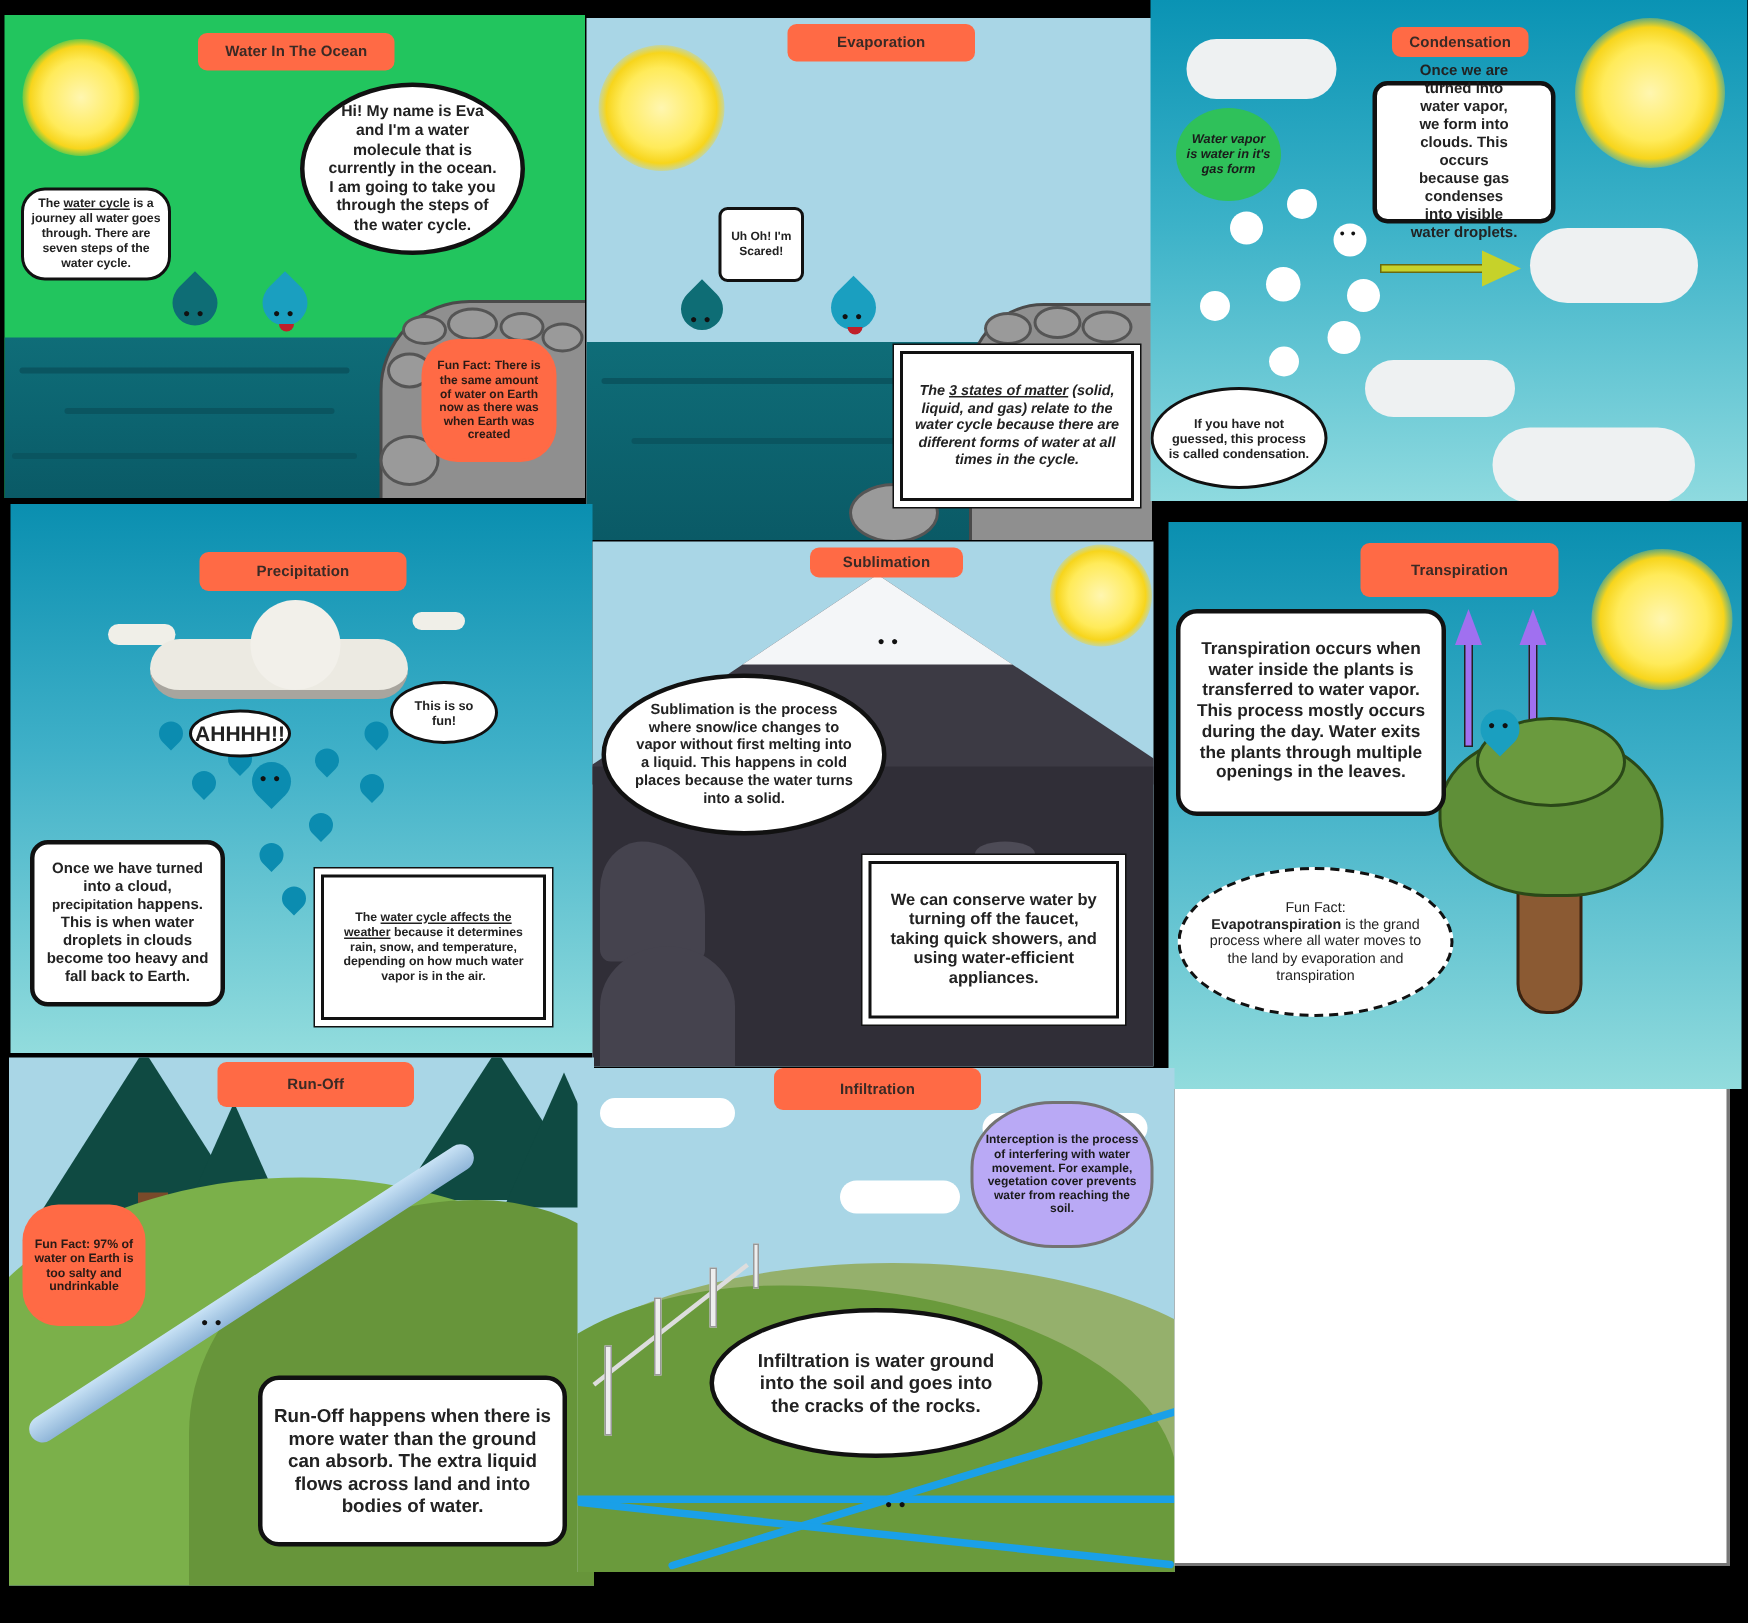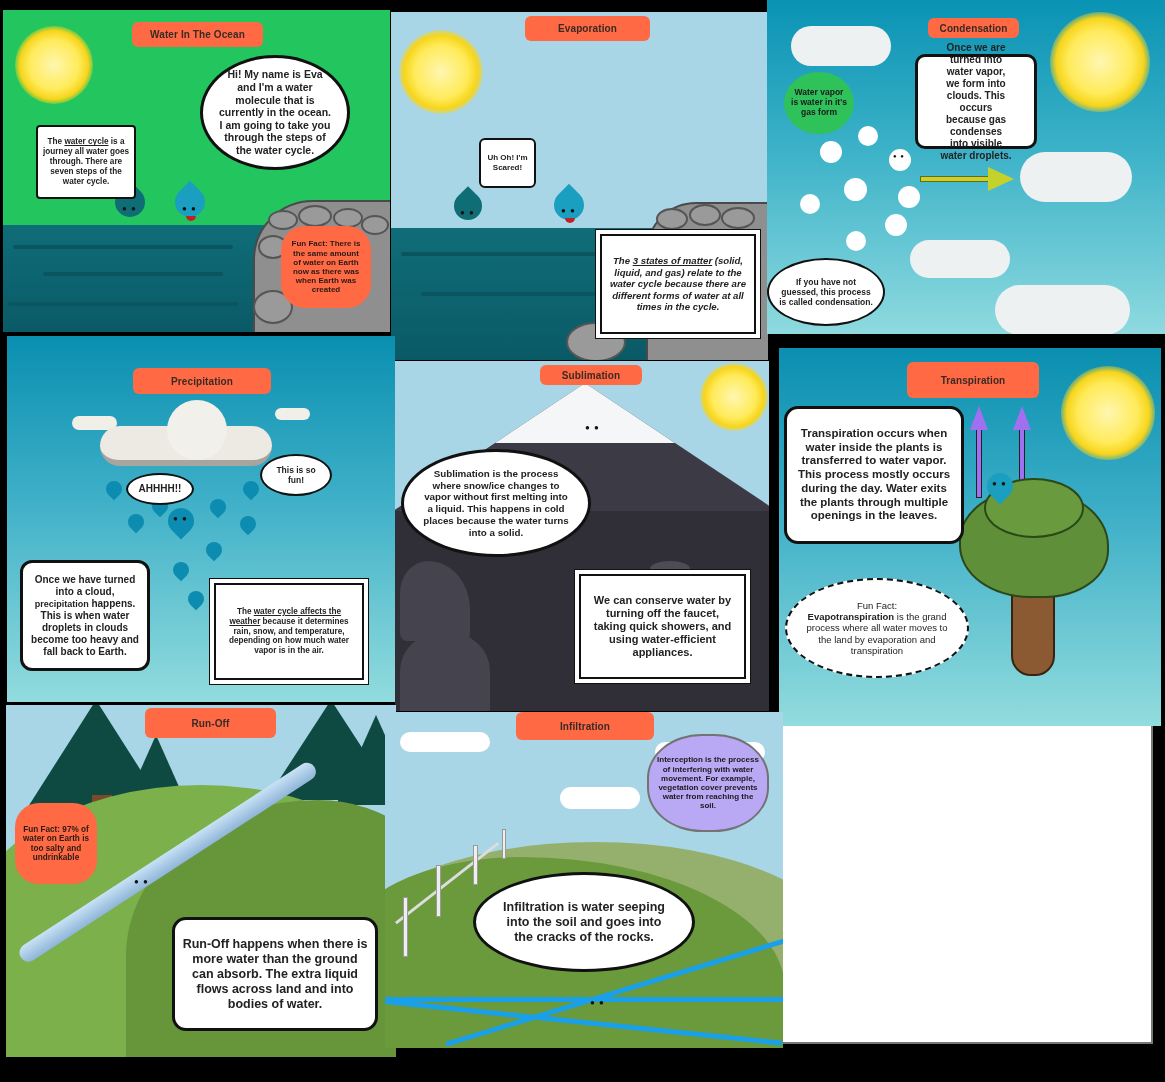--- a/index.html
+++ b/index.html
@@ -72,21 +72,21 @@
 
   <div class="drop" style="left:112px;top:177px;width:30px;height:30px;background:#0e6d75;"></div>
   <div class="face-eyes" style="left:119px;top:194px;">● ●</div>
   <div class="drop" style="left:172px;top:177px;width:30px;height:30px;background:#1a9fc0;"></div>
   <div class="face-eyes" style="left:179px;top:194px;">● ●</div>
   <div style="position:absolute;left:183px;top:206px;width:10px;height:5px;background:#c0202a;border-radius:0 0 6px 6px;"></div>
 
   <div class="bubble oval" style="left:197px;top:45px;width:150px;height:115px;font-size:10.5px;padding:10px 14px;">
     <span>Hi! My name is Eva and I'm a water molecule that is currently in the ocean. I am going to take you through the steps of the water cycle.</span>
   </div>
-  <div class="bubble rbox" style="left:11px;top:115px;width:100px;height:74px;font-size:8.2px;padding:4px;border-width:2px;border-radius:4px;margin-left:22px;">
+  <div class="bubble rbox" style="left:11px;top:115px;width:100px;height:62px;font-size:8.2px;padding:4px;border-width:2px;border-radius:16px;">
     <span><span>The </span><span class="u">water cycle</span><span> is a journey all water goes through. There are seven steps of the water cycle.</span></span>
   </div>
   <div class="burst" style="left:280px;top:218px;width:86px;height:78px;font-size:8px;padding:6px;">
     <span>Fun Fact: There is the same amount of water on Earth now as there was when Earth was created</span>
   </div>
 </div>
 
 <div class="panel" style="left:391px;top:12px;width:377px;height:348px;background:#a9d6e6;">
   <div class="sun" style="left:8px;top:18px;width:84px;height:84px;"></div>
   <div class="pill" style="left:134px;top:4px;width:125px;height:25px;">
@@ -117,21 +117,21 @@
 
 <div class="panel" style="left:767px;top:0px;width:398px;height:334px;background:linear-gradient(180deg,#0a93b4 0%,#3cb2c8 45%,#8edadf 100%);">
   <div class="sun" style="left:283px;top:12px;width:100px;height:100px;"></div>
   <div class="pill" style="left:161px;top:18px;width:91px;height:20px;">
     <span>Condensation</span>
   </div>
   <div class="cloud" style="left:24px;top:26px;width:100px;height:40px;"></div>
   <div class="cloud" style="left:253px;top:152px;width:112px;height:50px;"></div>
   <div class="cloud" style="left:143px;top:240px;width:100px;height:38px;"></div>
   <div class="cloud" style="left:228px;top:285px;width:135px;height:50px;"></div>
-  <div style="position:absolute;left:17px;top:72px;width:70px;height:62px;border-radius:50%;background:#2fc15a;display:flex;align-items:center;justify-content:center;text-align:center;font-weight:bold;font-size:8.5px;color:#1a1a1a;padding:6px;line-height:1.15;">
+  <div style="position:absolute;left:17px;top:72px;width:70px;height:62px;border-radius:50%;background:#2fc15a;display:flex;align-items:center;justify-content:center;text-align:center;font-weight:bold;font-size:8.5px;color:#1a1a1a;padding:6px;line-height:1.15;font-style:italic;">
     <span>Water vapor is water in it's gas form</span>
   </div>
   <div class="circle" style="left:91px;top:126px;width:20px;height:20px;"></div>
   <div class="circle" style="left:53px;top:141px;width:22px;height:22px;"></div>
   <div class="circle" style="left:77px;top:178px;width:23px;height:23px;"></div>
   <div class="circle" style="left:33px;top:194px;width:20px;height:20px;"></div>
   <div class="circle" style="left:131px;top:186px;width:22px;height:22px;"></div>
   <div class="circle" style="left:118px;top:214px;width:22px;height:22px;"></div>
   <div class="circle" style="left:79px;top:231px;width:20px;height:20px;"></div>
   <div class="circle" style="left:122px;top:149px;width:22px;height:22px;"></div>
@@ -159,21 +159,21 @@
   <div class="drop" style="left:121px;top:178px;width:16px;height:16px;background:#0b8cb0;transform:rotate(-135deg);"></div>
   <div class="drop" style="left:145px;top:162px;width:16px;height:16px;background:#0b8cb0;transform:rotate(-135deg);"></div>
   <div class="drop" style="left:203px;top:163px;width:16px;height:16px;background:#0b8cb0;transform:rotate(-135deg);"></div>
   <div class="drop" style="left:236px;top:145px;width:16px;height:16px;background:#0b8cb0;transform:rotate(-135deg);"></div>
   <div class="drop" style="left:233px;top:180px;width:16px;height:16px;background:#0b8cb0;transform:rotate(-135deg);"></div>
   <div class="drop" style="left:199px;top:206px;width:16px;height:16px;background:#0b8cb0;transform:rotate(-135deg);"></div>
   <div class="drop" style="left:166px;top:226px;width:16px;height:16px;background:#0b8cb0;transform:rotate(-135deg);"></div>
   <div class="drop" style="left:181px;top:255px;width:16px;height:16px;background:#0b8cb0;transform:rotate(-135deg);"></div>
   <div class="drop" style="left:161px;top:172px;width:26px;height:26px;background:#0b8cb0;transform:rotate(-135deg);"></div>
   <div class="face-eyes" style="left:166px;top:178px;">● ●</div>
-  <div class="bubble oval" style="left:119px;top:137px;width:68px;height:32px;font-size:10px;border-width:2px;align-items:center;">
+  <div class="bubble oval" style="left:119px;top:137px;width:68px;height:32px;font-size:14px;border-width:2px;align-items:center;">
     <span>AHHHH!!</span>
   </div>
   <div class="bubble oval" style="left:253px;top:118px;width:72px;height:42px;font-size:8.5px;padding:6px;border-width:2px;">
     <span>This is so fun!</span>
   </div>
   <div class="bubble rbox" style="left:13px;top:207px;width:130px;height:111px;font-size:10px;padding:6px;border-radius:12px;margin-top:17px;">
     <span><span>Once we have turned into a cloud, </span><span style="font-weight:900;font-size:9px;">precipitation</span><span> happens. This is when water droplets in clouds become too heavy and fall back to Earth.</span></span>
   </div>
   <div class="notebox" style="left:207px;top:247px;width:150px;height:97px;font-size:8.2px;padding:8px;">
     <span><span>The </span><span class="u">water cycle affects the weather</span><span> because it determines rain, snow, and temperature, depending on how much water vapor is in the air.</span></span>
@@ -265,17 +265,17 @@
   <div style="position:absolute;left:60px;top:330px;width:360px;height:5px;background:#1aa0e8;border-radius:3px;transform:rotate(-17deg);transform-origin:0 0;"></div>
   <div style="position:absolute;left:0px;top:287px;width:400px;height:5px;background:#1aa0e8;border-radius:3px;transform:rotate(6deg);transform-origin:0 0;"></div>
   <div class="face-eyes" style="left:205px;top:286px;">● ●</div>
   <div class="pill" style="left:131px;top:0px;width:138px;height:28px;">
     <span>Infiltration</span>
   </div>
   <div style="position:absolute;left:262px;top:22px;width:122px;height:98px;background:#b9a9f5;border:2px solid #737373;border-radius:45%;display:flex;align-items:center;justify-content:center;text-align:center;font-weight:bold;font-size:8px;color:#1a1a1a;padding:8px;line-height:1.15;">
     <span><span style="font-weight:900;">Interception</span><span> is the process of interfering with water movement. For example, vegetation cover prevents water from reaching the soil.</span></span>
   </div>
   <div class="bubble oval" style="left:88px;top:160px;width:222px;height:100px;font-size:12.5px;padding:10px 24px;">
-    <span><span style="font-weight:900;">Infiltration</span><span> is water seeping into the soil and goes into the cracks of the rocks.</span></span>
+    <span><span style="font-weight:900;">Infiltration</span><span> is water ground into the soil and goes into the cracks of the rocks.</span></span>
   </div>
 </div>
 
 <div style="position:absolute;left:783px;top:726px;width:370px;height:318px;background:#fff;border-right:2px solid #777;border-bottom:2px solid #777;"></div>
 
 </body></html>

